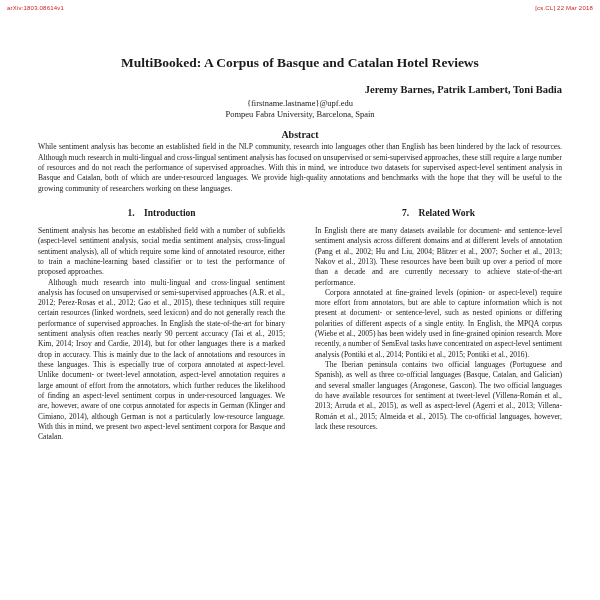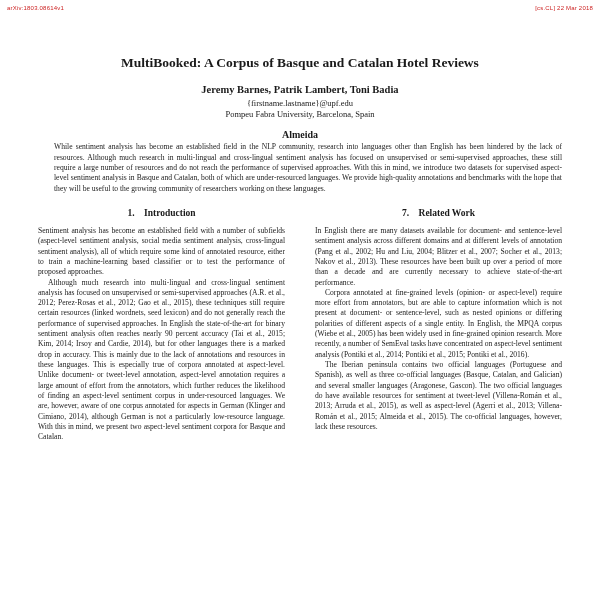--- a/index.html
+++ b/index.html
@@ -33,41 +33,40 @@
   .stamp-left { left: 7px; }
   .stamp-right { right: 7px; }
   .title {
     margin: 14px 0 12px 0;
     text-align: center;
     font-size: 13.5px;
     font-weight: bold;
     line-height: 1.3;
   }
   .authors {
-    text-align: center;
+    text-align: right;
     font-size: 10.5px;
     font-weight: bold;
     margin-bottom: 3px;
   }
   .affil {
     text-align: center;
     font-size: 8.5px;
     line-height: 1.35;
   }
   .abstract-head {
     text-align: center;
     font-size: 10px;
     font-weight: bold;
     margin: 9px 0 2px 0;
   }
   .abstract-text {
     font-size: 7.6px;
     line-height: 1.36;
     text-align: justify;
-    margin-left: 16px;
   }
   .keywords {
     font-size: 7.6px;
     line-height: 1.36;
     margin-top: 6px;
     text-align: justify;
   }
   .kw-label { font-weight: bold; }
   .columns {
     display: flex;
@@ -103,21 +102,21 @@
   <div class="stamp stamp-right">[cs.CL] 22 Mar 2018</div>
 
   <h1 class="title"><span>MultiBooked: A Corpus of Basque and Catalan Hotel Reviews</span><br></h1>
 
   <div class="authors">Jeremy Barnes, Patrik Lambert, Toni Badia</div>
 
   <div class="affil">{firstname.lastname}@upf.edu</div>
 
   <div class="affil">Pompeu Fabra University, Barcelona, Spain</div>
 
-  <div class="abstract-head">Almeida</div>
+  <div class="abstract-head">Abstract</div>
 
   <div class="abstract-text">While sentiment analysis has become an established field in the NLP community, research into languages other than English has been hindered by the lack of resources. Although much research in multi-lingual and cross-lingual sentiment analysis has focused on unsupervised or semi-supervised approaches, these still require a large number of resources and do not reach the performance of supervised approaches. With this in mind, we introduce two datasets for supervised aspect-level sentiment analysis in Basque and Catalan, both of which are under-resourced languages. We provide high-quality annotations and benchmarks with the hope that they will be useful to the growing community of researchers working on these languages.</div>
 
 
   <div class="columns">
 
     <div class="col">
       <div class="sec-head">1. Introduction</div>
       <p class="noindent">Sentiment analysis has become an established field with a number of subfields (aspect-level sentiment analysis, social media sentiment analysis, cross-lingual sentiment analysis), all of which require some kind of annotated resource, either to train a machine-learning based classifier or to test the performance of proposed approaches.</p>
       <p>Although much research into multi-lingual and cross-lingual sentiment analysis has focused on unsupervised or semi-supervised approaches (A.R. et al., 2012; Perez-Rosas et al., 2012; Gao et al., 2015), these techniques still require certain resources (linked wordnets, seed lexicon) and do not generally reach the performance of supervised approaches. In English the state-of-the-art for binary sentiment analysis often reaches nearly 90 percent accuracy (Tai et al., 2015; Kim, 2014; Irsoy and Cardie, 2014), but for other languages there is a marked drop in accuracy. This is mainly due to the lack of annotations and resources in these languages. This is especially true of corpora annotated at aspect-level. Unlike document- or tweet-level annotation, aspect-level annotation requires a large amount of effort from the annotators, which further reduces the likelihood of finding an aspect-level sentiment corpus in under-resourced languages. We are, however, aware of one corpus annotated for aspects in German (Klinger and Cimiano, 2014), although German is not a particularly low-resource language. With this in mind, we present two aspect-level sentiment corpora for Basque and Catalan.</p>

